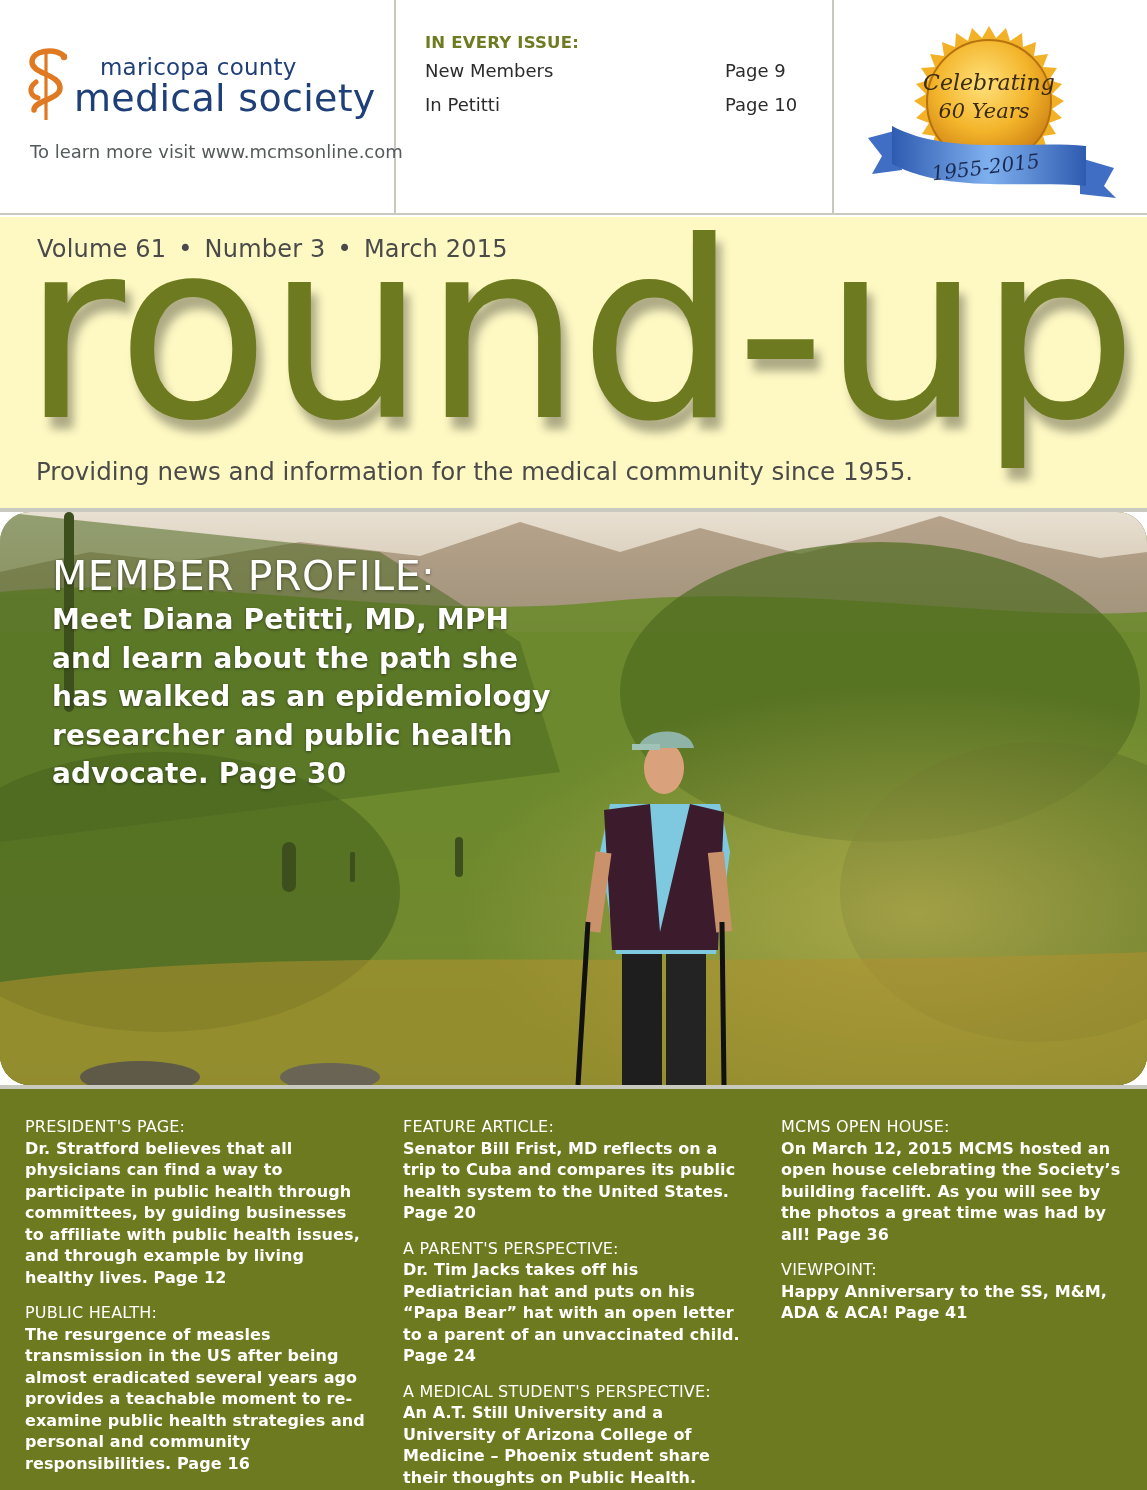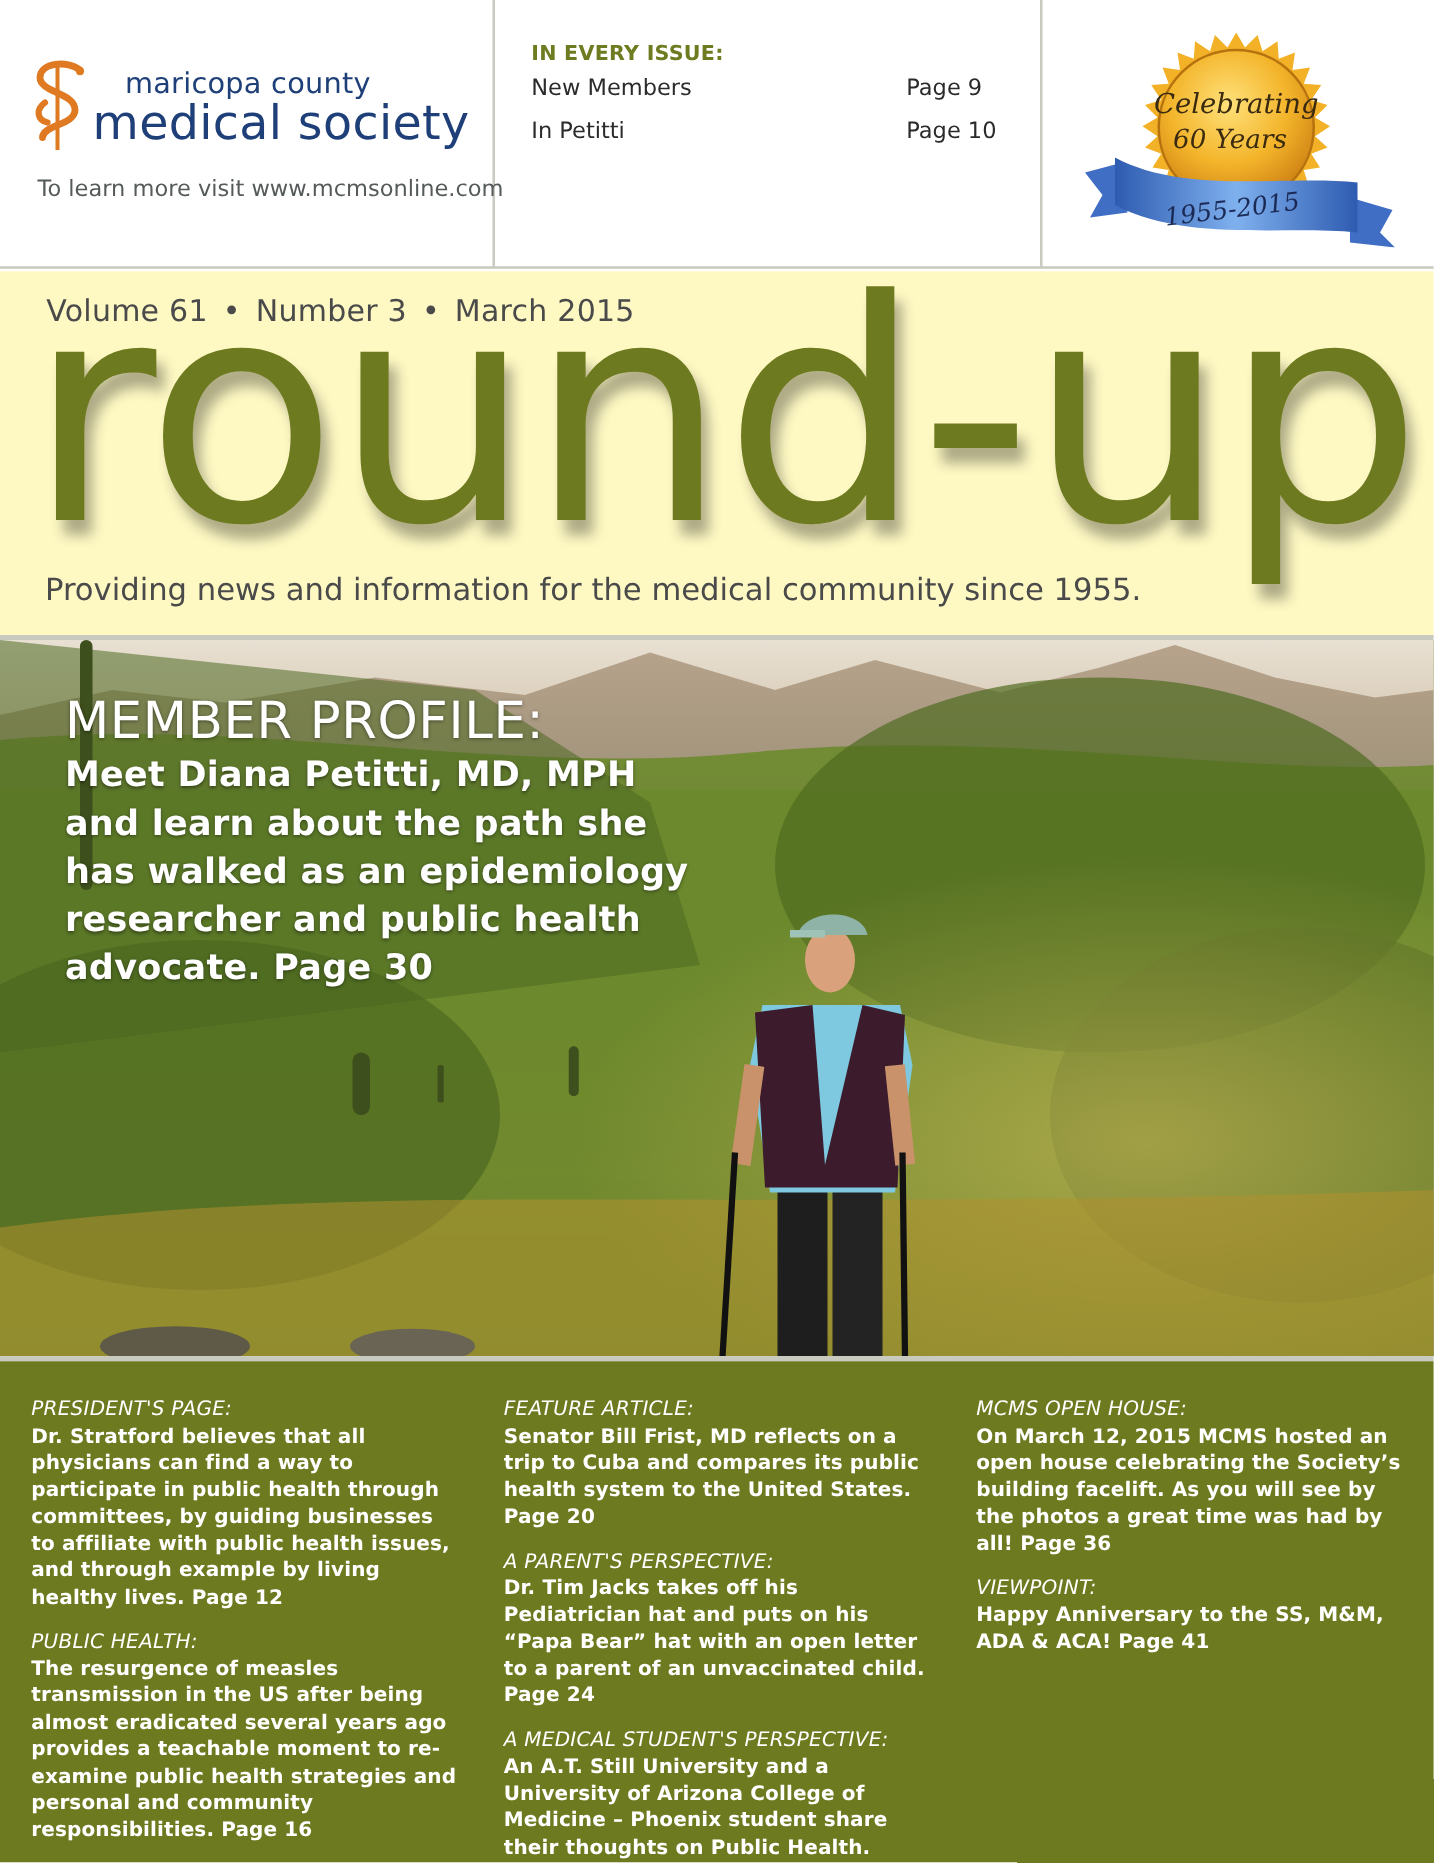--- a/index.html
+++ b/index.html
@@ -52,37 +52,38 @@
     }
     .tagline {
       position: absolute; left: 36px; top: 240px; font-size: 24.5px; color: #4a4a4a; white-space: nowrap;
     }
     .masthead-rule { position: absolute; left: 0; top: 291px; width: 1147px; height: 4px; background: #c8c9bf; }
 
     
     .hero {
       position: absolute; left: 0; top: 512px; width: 1147px; height: 573px; overflow: hidden;
       background: linear-gradient(180deg, #d8ccb9 0%, #c9b8a0 9%, #8e9a55 20%, #6e8a2e 40%, #5f7a24 60%, #8a8a30 78%, #b0922f 90%, #7a6a2a 100%);
+      border-radius: 30px;
     }
     .hero svg.scene { position: absolute; left: 0; top: 0; }
     .hero-text { position: absolute; left: 52px; top: 42px; color: #ffffff; text-shadow: 0 1px 3px rgba(0,0,0,0.45); }
     .hero-kicker { font-size: 41px; font-weight: normal; letter-spacing: 0.5px; line-height: 1.1; margin-bottom: 2px; white-space: nowrap; }
     .hero-body { font-size: 28px; font-weight: bold; line-height: 38.5px; width: 520px; letter-spacing: 0.2px; }
     .hero-bottom-rule { position: absolute; left: 0; top: 1085px; width: 1147px; height: 4px; background: #c8c9bf; }
 
     
     .panel {
       position: absolute; left: 0; top: 1089px; width: 1147px; height: 401px; background: #6e7a1f; color: #ffffff;
     }
     .panel-col { position: absolute; top: 27px; }
     .panel-col.c1 { left: 25px; width: 345px; }
     .panel-col.c2 { left: 403px; width: 350px; }
     .panel-col.c3 { left: 781px; width: 345px; }
     .item { margin-bottom: 14px; }
-    .item-head { font-size: 16px; line-height: 21.5px; letter-spacing: 0.2px; white-space: nowrap; font-style: italic; }
+    .item-head { font-size: 16px; line-height: 21.5px; letter-spacing: 0.2px; white-space: nowrap; }
     .item-body { font-size: 16px; font-weight: bold; line-height: 21.5px; letter-spacing: 0.1px; }
     .save-date { margin-top: 24px; font-size: 22px; font-weight: bold; line-height: 30px; letter-spacing: 0.2px; }
   </style>
 </head>
 <body>
 
 <div class="header">
   <div class="col-divider div-1"></div>
   <div class="col-divider div-2"></div>
 

